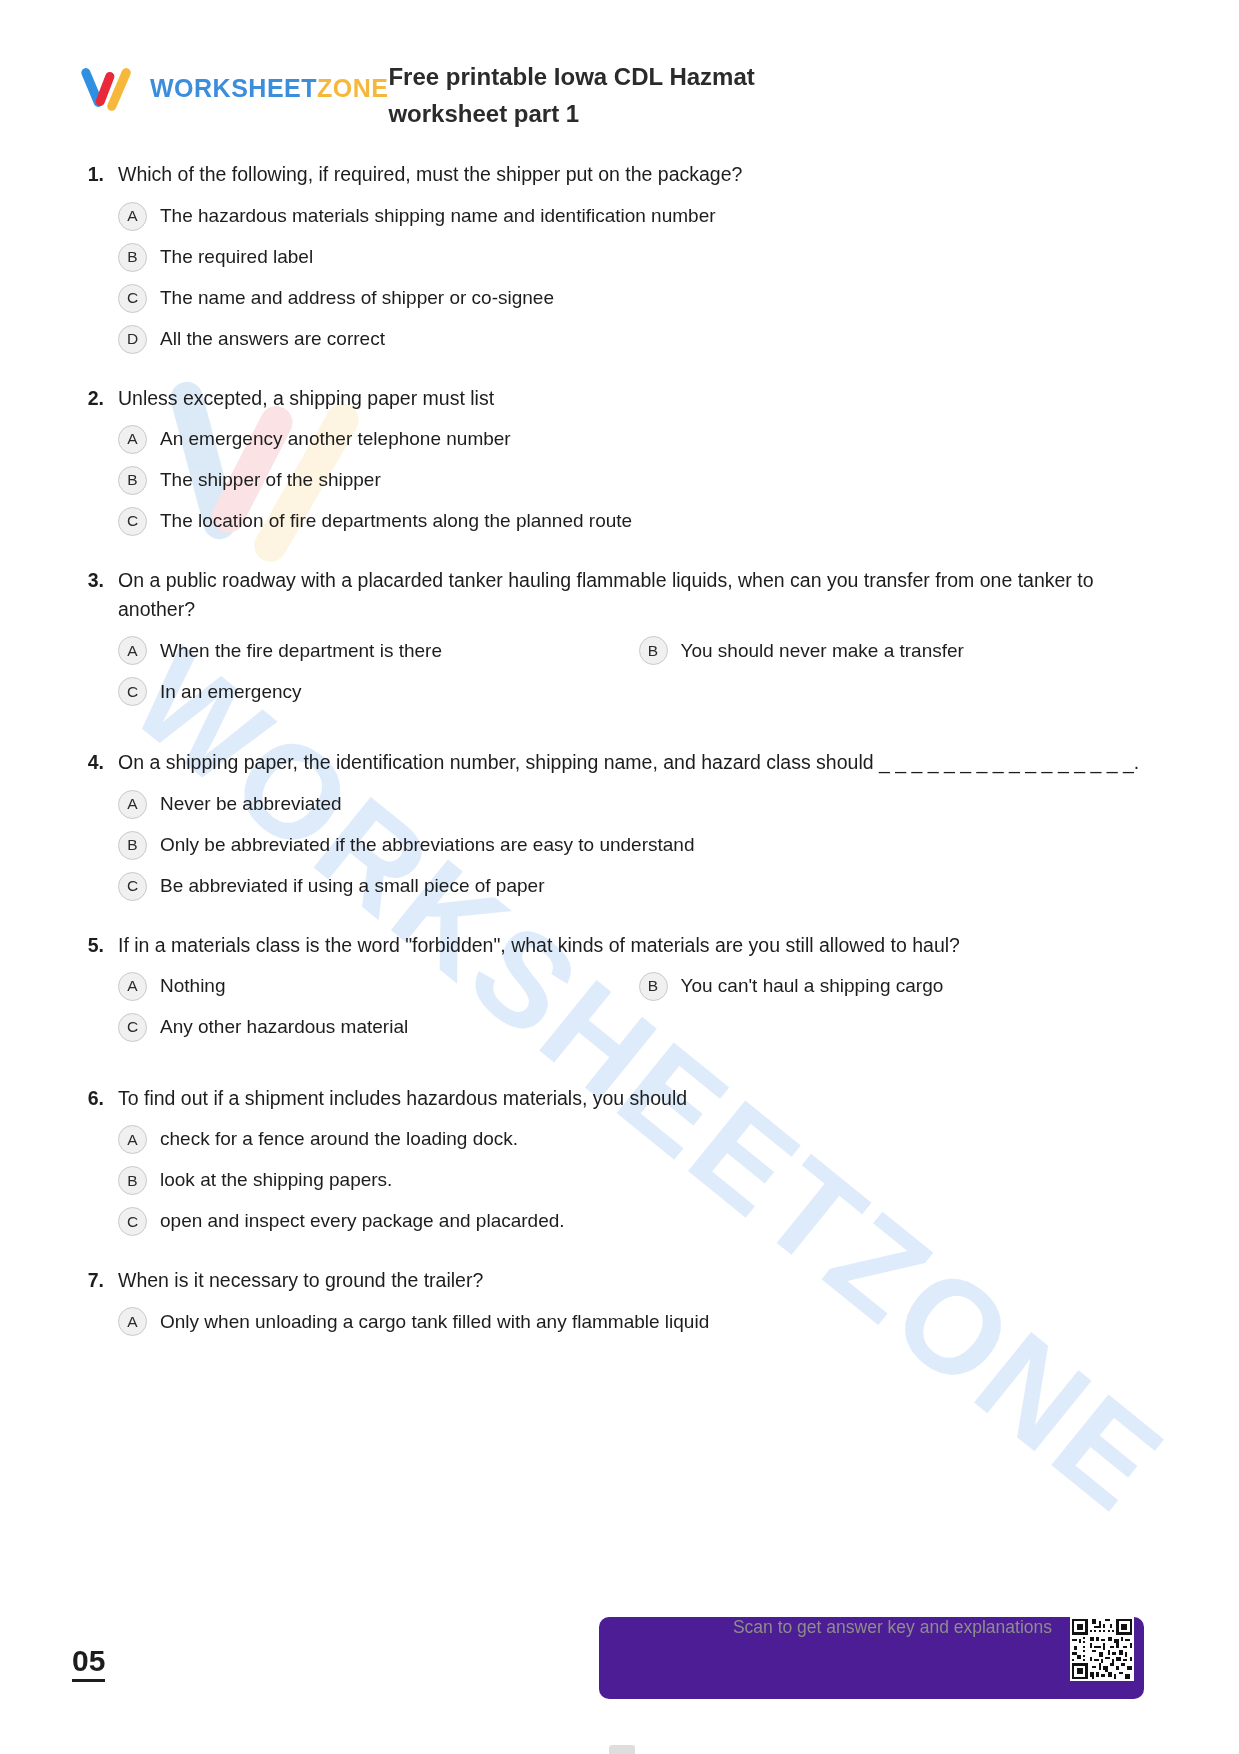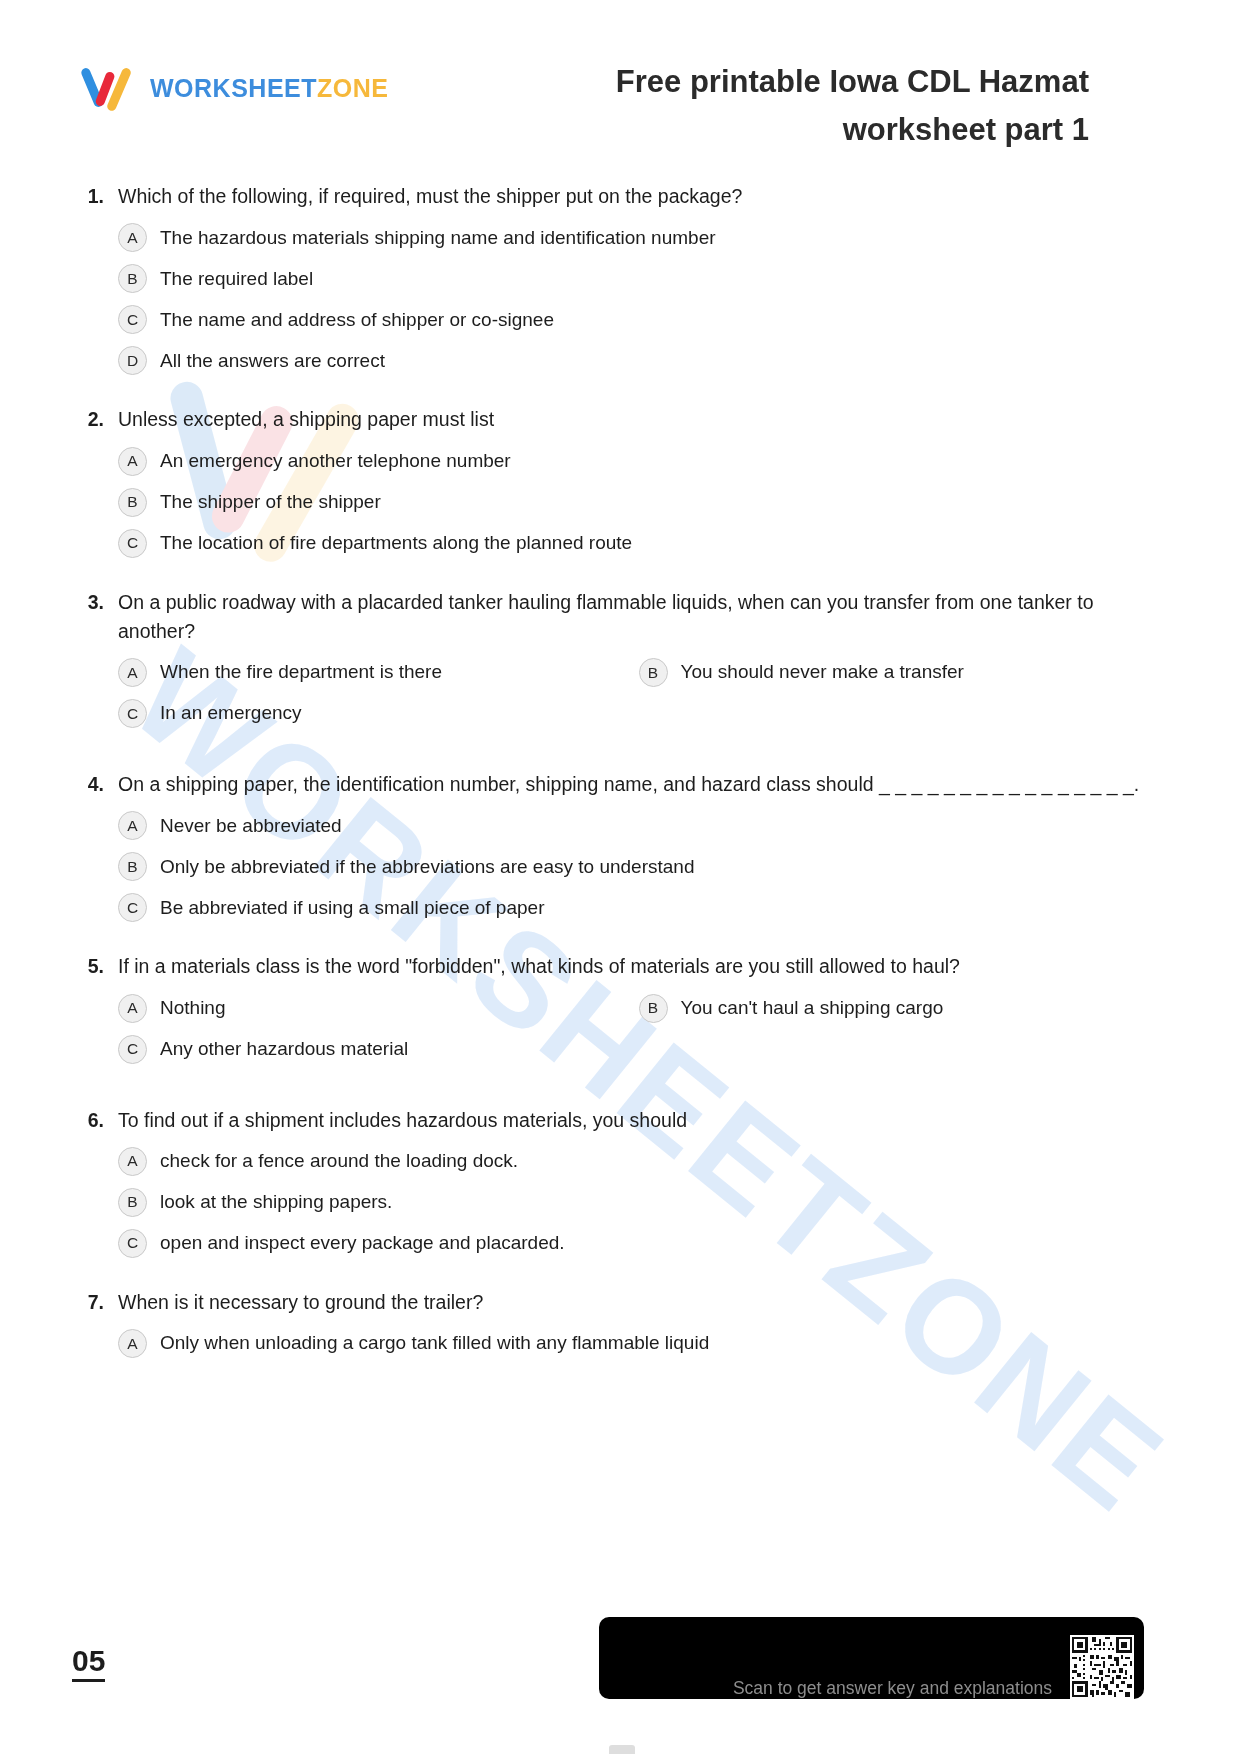--- a/index.html
+++ b/index.html
@@ -63,22 +63,22 @@
     font-size: 25px;
     font-weight: 700;
     letter-spacing: .5px;
     white-space: nowrap;
   }
   .wz-blue { color: #3d8ddd; }
   .wz-yellow { color: #f6b83b; }
 
   #doc-title {
     flex: 1 1 auto;
-    text-align: right;
-    font-size: 31px;
+    text-align: left;
+    font-size: 24px;
     font-weight: 700;
     color: #2b2b2b;
     line-height: 1.55;
     padding-right: 80px;
     padding-top: 6px;
   }
 
   
   #questions {
     position: relative;
@@ -154,24 +154,24 @@
     border-bottom: 3px solid #1d1d1d;
     padding-bottom: 3px;
     line-height: 1;
   }
   #scan-box {
     position: absolute;
     right: 95px;
     bottom: 55px;
     width: 545px;
     height: 82px;
-    background: #000000;
+    background: #4c1d95;
     border-radius: 10px;
     display: flex;
-    align-items: flex-end;
+    align-items: flex-start;
     justify-content: flex-end;
     padding-right: 10px;
   }
   #scan-label {
     font-size: 17.5px;
     color: #8d8d8d;
     margin-right: 18px;
     white-space: nowrap;
   }
   #qr {

